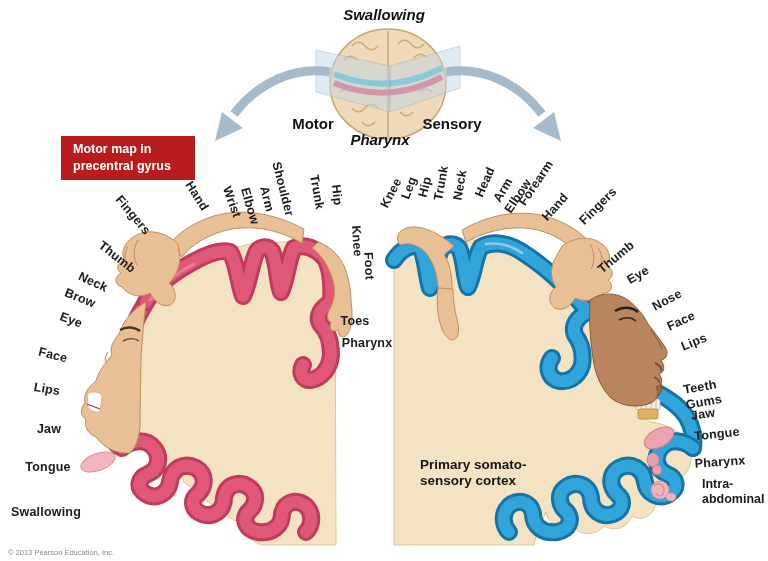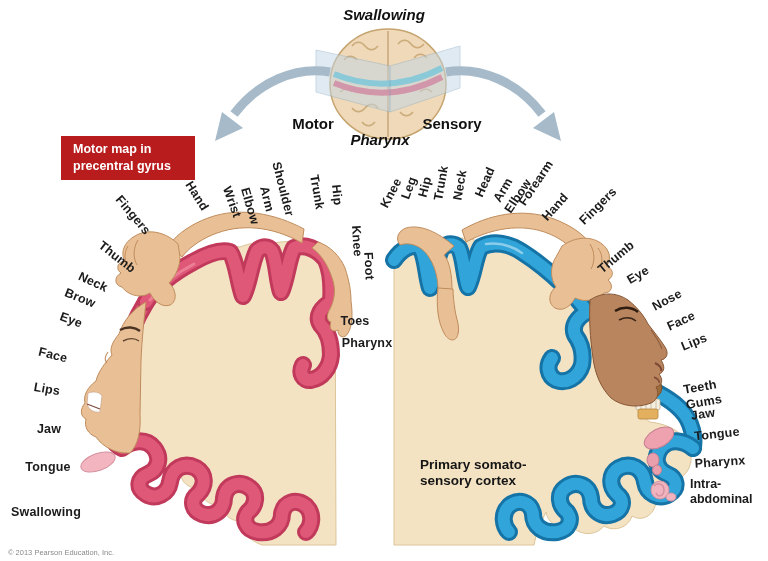--- a/index.html
+++ b/index.html
@@ -2,21 +2,21 @@
 <html><head>
 <meta charset="utf-8">
 <style>
   html,body{margin:0;padding:0;background:#fff;}
   #stage{position:relative;width:768px;height:561px;background:#ffffff;overflow:hidden;
          font-family:"Liberation Sans",sans-serif;}
   #art{position:absolute;left:0;top:0;width:768px;height:561px;}
   .lbl{position:absolute;font-weight:bold;font-size:12.5px;color:#1b1b1b;white-space:nowrap;
        transform:translate(-50%,-50%) rotate(var(--r,0deg));letter-spacing:.2px;}
   .lbl-block{position:absolute;font-weight:bold;font-size:12.5px;color:#1b1b1b;
-       white-space:pre-line;line-height:1.2;}
+       white-space:pre-line;line-height:1.2;margin-left:12px;}
   .orient{position:absolute;transform:translateX(-50%);font-weight:bold;font-size:15px;color:#111;
        white-space:nowrap;}
   .orient.it{font-style:italic;}
   .legend{position:absolute;color:#fff;font-weight:bold;font-size:12.5px;line-height:1.35;
        padding:5px 8px 5px 12px;white-space:pre-line;}
   .caption{position:absolute;color:#151515;}
   .cap-bold{font-weight:bold;font-size:13.5px;line-height:1.18;white-space:pre-line;}
   .cap-norm{font-size:12.8px;line-height:1.3;margin-top:1px;}
   .copyright{position:absolute;font-size:7.5px;color:#8a8a8a;}
 </style>

